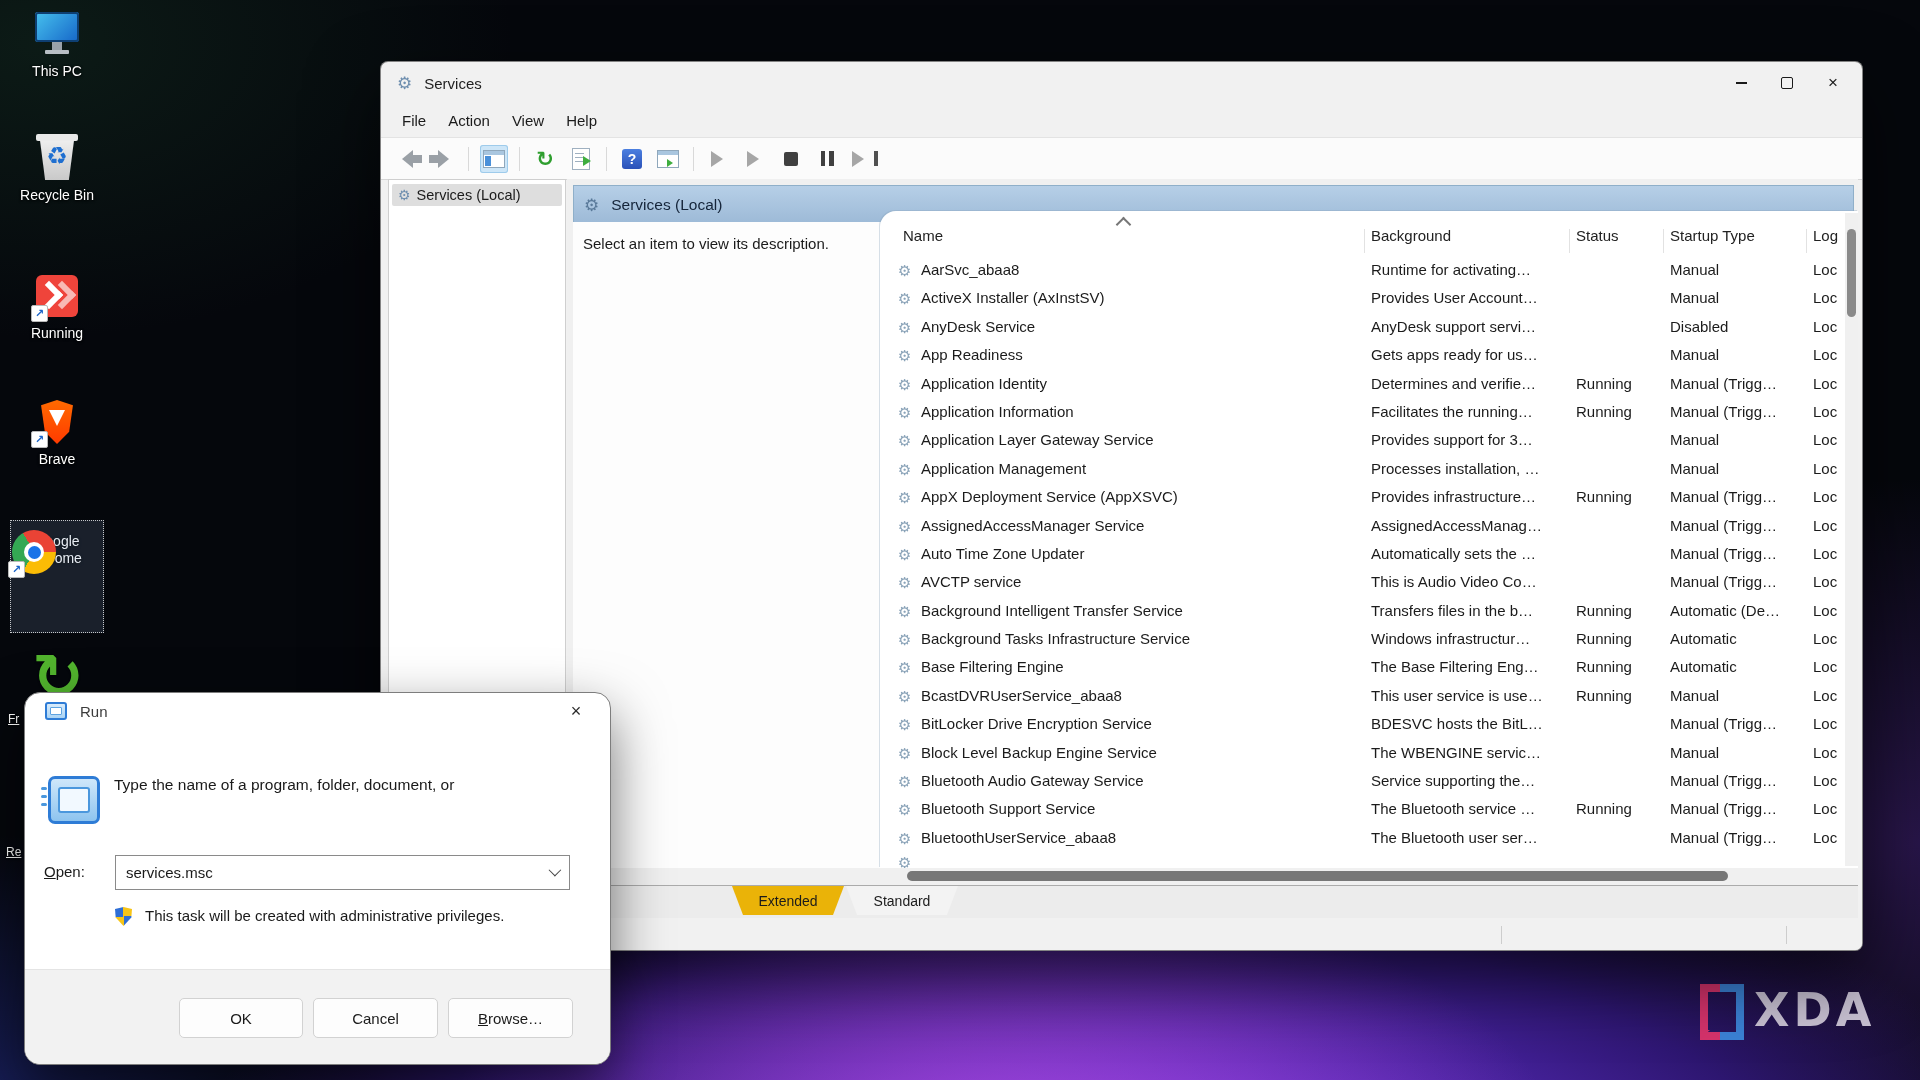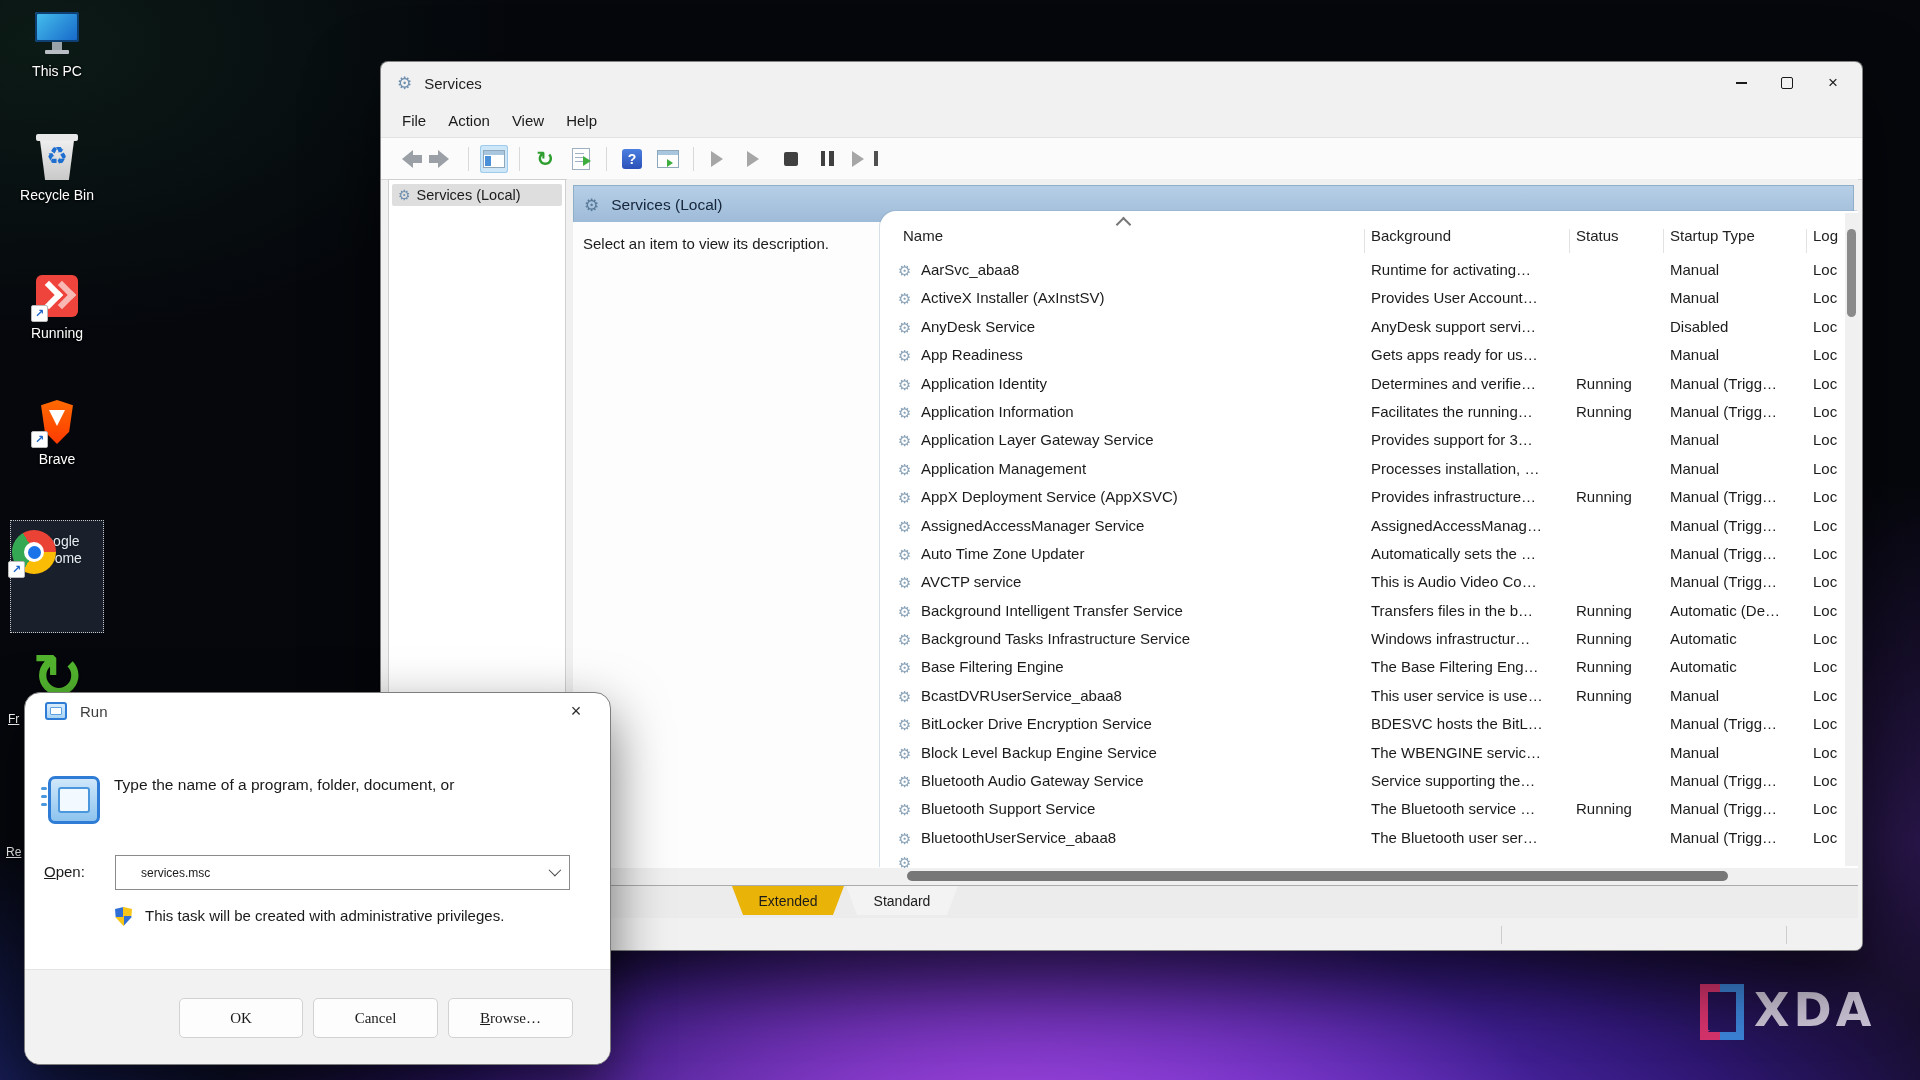--- a/index.html
+++ b/index.html
@@ -122,26 +122,26 @@
   .run .rttl{margin-left:13px;font-size:15px;color:#3c3c3c;}
   .rclose{position:absolute;right:14px;top:0;width:40px;height:36px;display:flex;align-items:center;justify-content:center;font-size:18px;color:#2b2b2b;}
   .ricon-b{position:absolute;left:23px;top:83px;width:46px;height:42px;border:3px solid #2e7cd6;border-radius:7px;background:linear-gradient(180deg,#cfe7fa,#8ec4ef);}
   .ricon-b i{position:absolute;left:7px;top:8px;right:7px;bottom:8px;background:#f2f9ff;border:2px solid #4a97dd;border-radius:3px;}
   .ricon-b em{position:absolute;left:-10px;width:6px;height:3px;background:#4a97dd;border-radius:2px;}
   .ricon-b .s1{top:8px}.ricon-b .s2{top:16px}.ricon-b .s3{top:24px}
   .rmsg{position:absolute;left:89px;top:80px;width:420px;font-size:15.5px;color:#1a1a1a;line-height:24px;}
   .ropen{position:absolute;left:19px;top:170px;font-size:15px;color:#1a1a1a;}
   .u{text-decoration:underline;}
   .rcombo{position:absolute;left:90px;top:162px;width:453px;height:33px;border:1px solid #8a8a8a;background:#fff;display:flex;align-items:center;}
-  .rcombo .val{margin-left:25px;font-size:12px;color:#1a1a1a;}
+  .rcombo .val{margin-left:10px;font-size:15px;color:#1a1a1a;}
   .rcombo .chv{position:absolute;right:11px;top:11px;width:8px;height:8px;border-right:1.6px solid #444;border-bottom:1.6px solid #444;transform:rotate(45deg) translateY(-2px);}
   .shield{position:absolute;left:90px;top:214px;width:17px;height:19px;background:conic-gradient(#f7c518 0 25%,#2f6fd6 0 50%,#f7c518 0 75%,#2f6fd6 0 100%);clip-path:polygon(50% 0,100% 10%,96% 55%,50% 100%,4% 55%,0 10%);}
   .rnote{position:absolute;left:120px;top:214px;font-size:15px;color:#1a1a1a;}
   .rbtnstrip{position:absolute;left:0;right:0;top:276px;bottom:0;background:#f2f2f2;border-top:1px solid #e4e4e4;}
-  .rbtn{position:absolute;top:28px;height:38px;background:#fdfdfd;border:1px solid #d2d2d2;border-radius:5px;font-size:15px;color:#1a1a1a;display:flex;align-items:center;justify-content:center;font-family:Liberation Serif, serif;}
+  .rbtn{position:absolute;top:28px;height:38px;background:#fdfdfd;border:1px solid #d2d2d2;border-radius:5px;font-size:15px;color:#1a1a1a;display:flex;align-items:center;justify-content:center;}
   .b-ok{left:154px;width:122px;}
   .b-cancel{left:288px;width:123px;}
   .b-browse{left:423px;width:123px;}
 </style>
 </head>
 <body>
 
 <div class="stage">
 
   <div class="xda">

